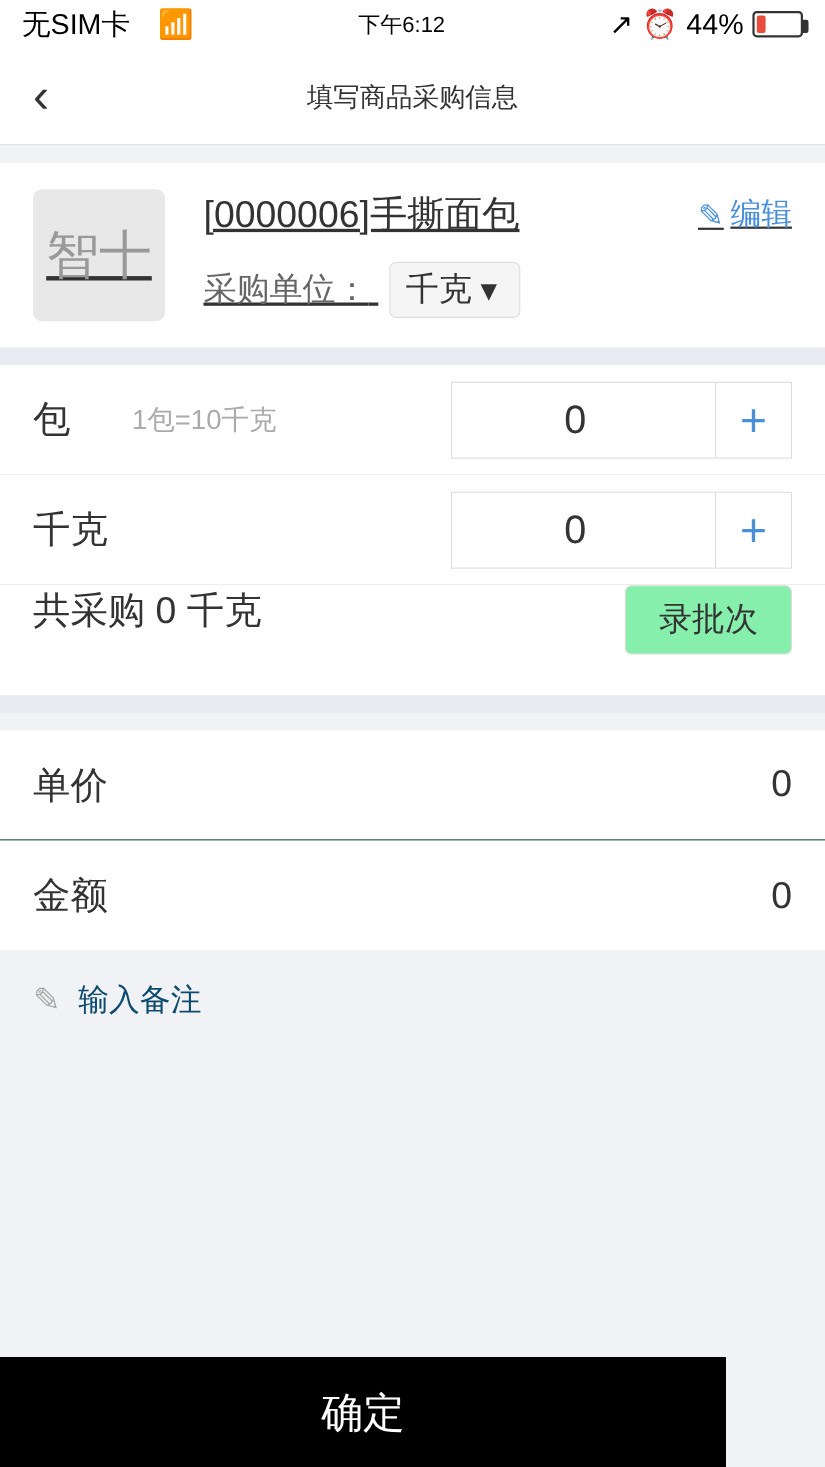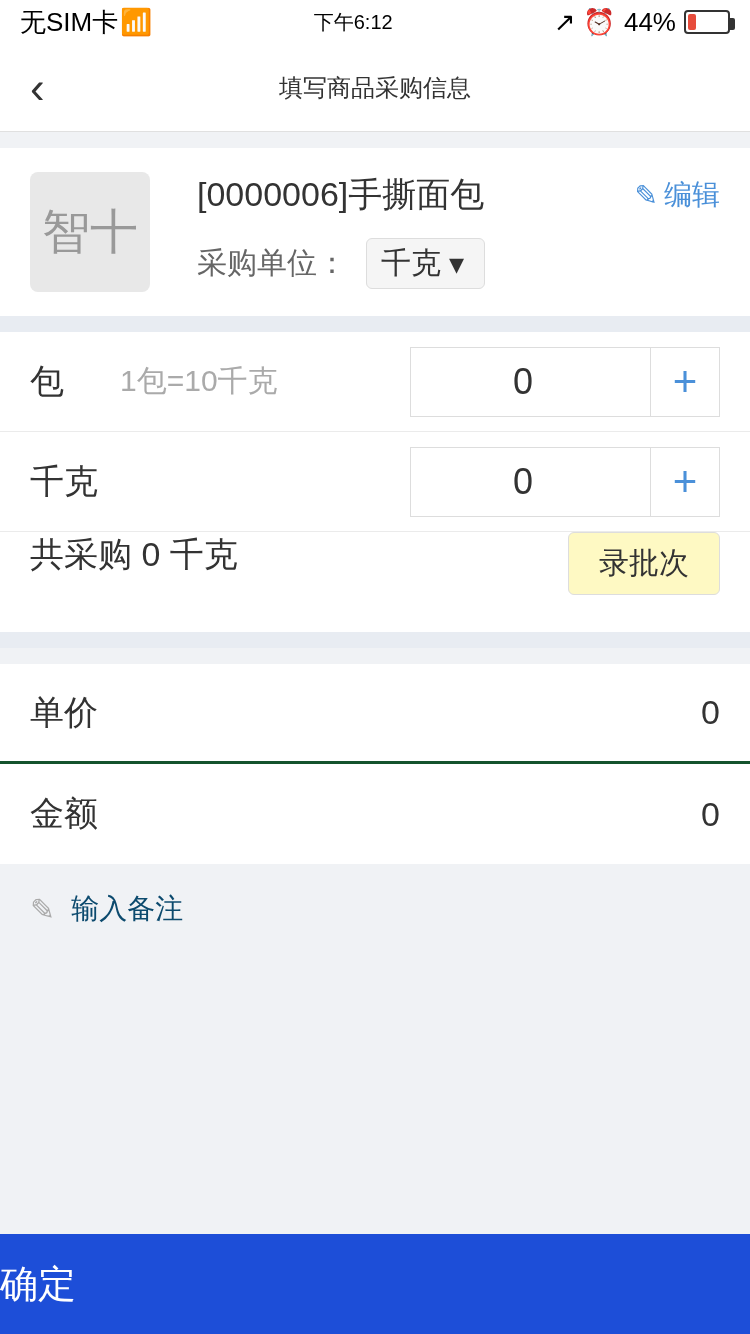--- a/index.html
+++ b/index.html
@@ -17,21 +17,21 @@
     .status-bar {
       height: 44px;
       background: #fff;
       display: flex;
       align-items: center;
       justify-content: space-between;
       padding: 0 20px;
       font-size: 26px;
       color: #000;
     }
-    .status-left { display: flex; align-items: center; gap: 2px; }
+    .status-left { display: flex; align-items: center; gap: 26px; }
     .status-center { font-size: 20px; font-weight: 500; }
     .status-right { display: flex; align-items: center; gap: 8px; font-size: 26px; }
     .battery-icon {
       width: 46px; height: 24px; border: 2px solid #333; border-radius: 4px; position: relative; display: inline-block;
     }
     .battery-icon::after {
       content: ''; position: absolute; right: -7px; top: 6px; width: 5px; height: 12px; background: #333; border-radius: 0 2px 2px 0;
     }
     .battery-fill {
       position: absolute; left: 2px; top: 2px; bottom: 2px; width: 20%; background: #e74c3c; border-radius: 2px;
@@ -63,21 +63,22 @@
       color: #333;
     }
 
     
     .product-card {
       background: #fff;
       margin-top: 16px;
       padding: 24px 30px;
       display: flex;
       align-items: flex-start;
-      gap: 36px;
+      gap: 24px;
+      text-decoration: underline;
     }
     .product-image {
       width: 120px;
       height: 120px;
       background: #e8e8e8;
       border-radius: 8px;
       display: flex;
       align-items: center;
       justify-content: center;
       flex-shrink: 0;
@@ -150,21 +151,21 @@
       padding: 0 30px;
       height: 100px;
       border-bottom: 1px solid #ebebeb;
     }
     .input-label {
       font-size: 34px;
       color: #333;
       min-width: 80px;
     }
     .input-sublabel {
-      font-size: 30px;
+      font-size: 25px;
       color: #aaa;
       margin-left: 10px;
     }
     .input-right {
       margin-left: auto;
       display: flex;
       align-items: center;
       gap: 0;
     }
     .qty-input {
@@ -203,35 +204,35 @@
       font-size: 34px;
       color: #333;
     }
     .batch-btn {
       margin-left: auto;
       border: 1px solid #ddd;
       border-radius: 6px;
       padding: 10px 30px;
       font-size: 30px;
       color: #333;
-      background: #fef9c3;
+      background: #86efac;
       cursor: pointer;
     }
 
     
     .info-section {
       background: #fff;
       margin-top: 16px;
     }
     .info-row {
       display: flex;
       align-items: center;
       padding: 0 30px;
       height: 100px;
-      border-bottom: 3px solid #14532d;
+      border-bottom: 1px solid #14532d;
     }
     .info-label {
       font-size: 34px;
       color: #333;
     }
     .info-value {
       margin-left: auto;
       font-size: 34px;
       color: #333;
     }
@@ -254,26 +255,26 @@
     .empty-space {
       flex: 1;
       background: #f0f2f5;
       min-height: 280px;
     }
 
     
     .bottom-bar {
       position: fixed;
       bottom: 0;
-      width: 750px;
+      width: 660px;
       height: 100px;
-      background: #1d4ed8;
-      display: flex;
-      align-items: center;
-      justify-content: flex-start;
+      background: #000000;
+      display: flex;
+      align-items: center;
+      justify-content: center;
       cursor: pointer;
     }
     .confirm-btn-text {
       font-size: 38px;
       color: #fff;
       font-weight: 500;
     }
 
     .page-wrapper {
       display: flex;

